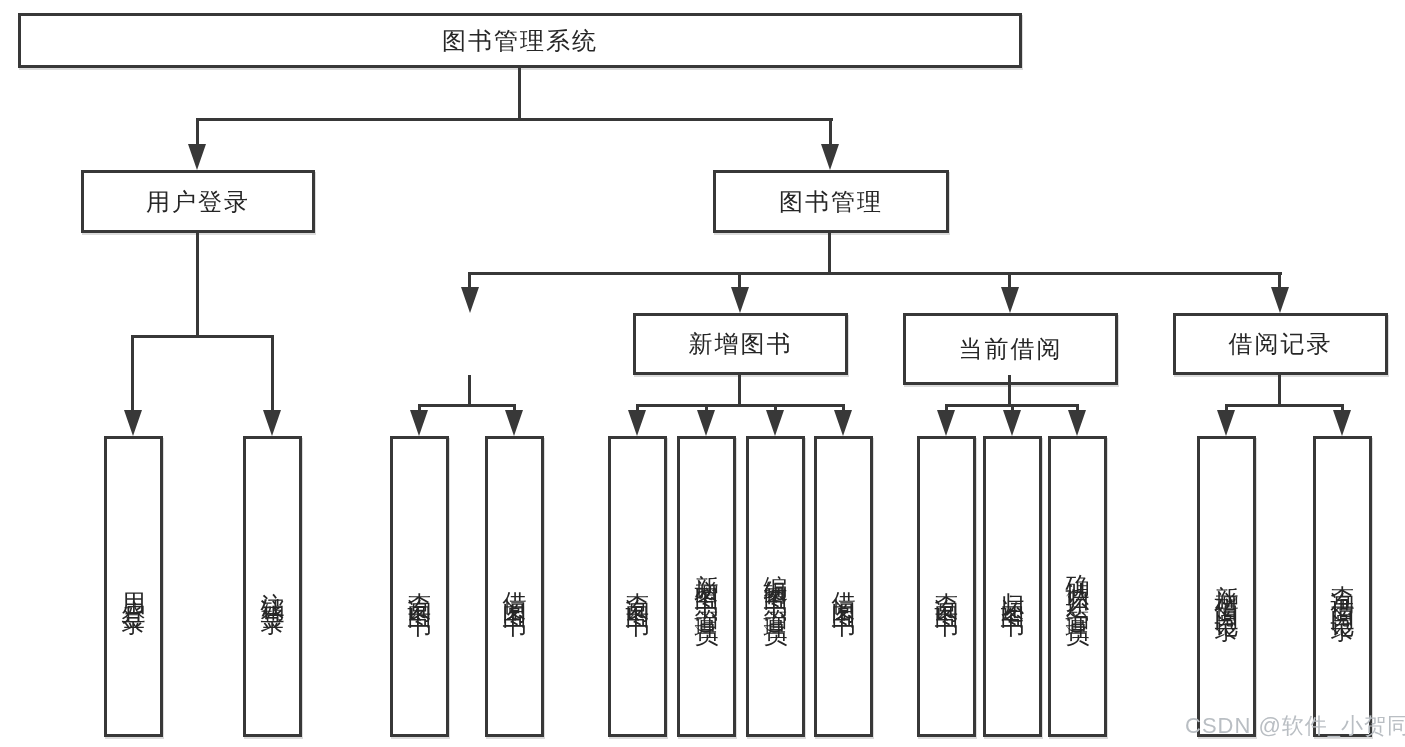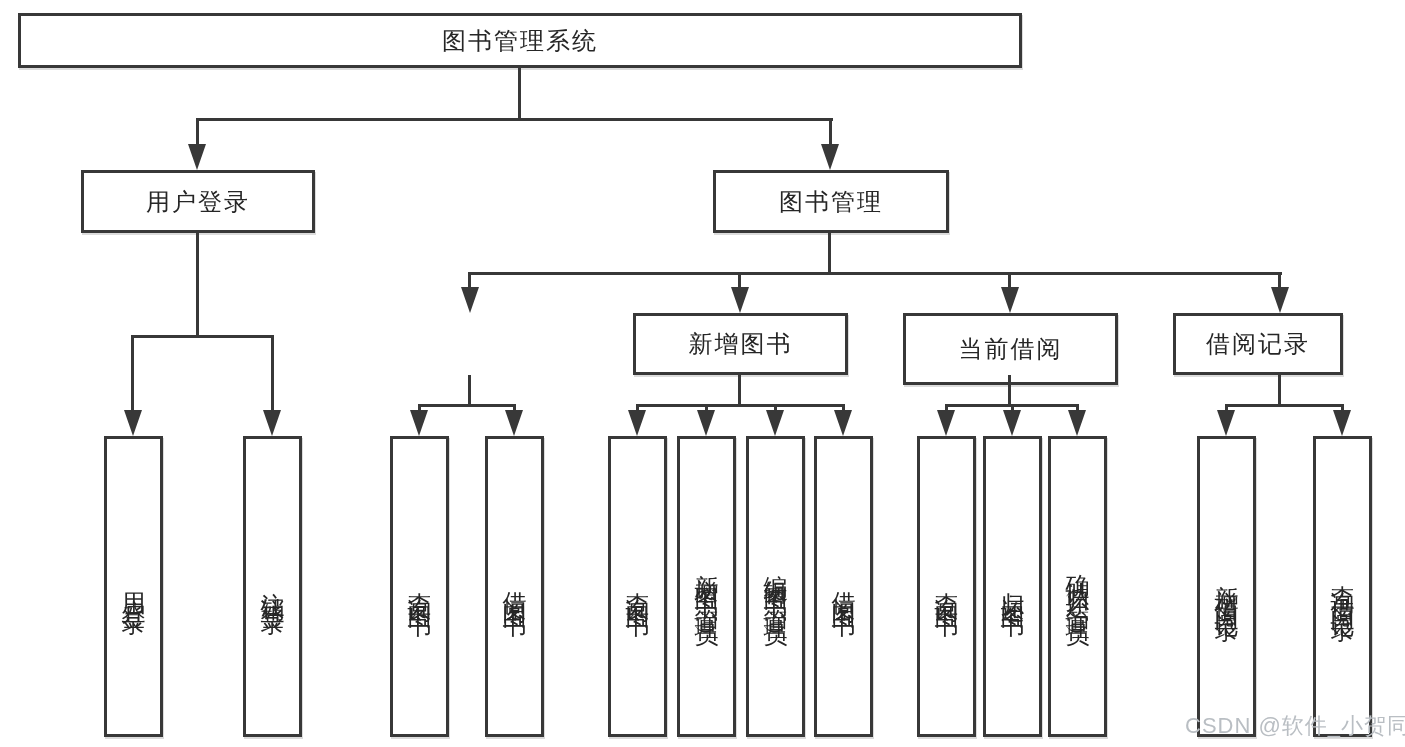--- a/index.html
+++ b/index.html
@@ -42,21 +42,21 @@
   <div class="box h" style="left:713px;top:170px;width:236px;height:63px;">
     <span>图书管理</span>
   </div>
 
   <div class="box h" style="left:633px;top:313px;width:215px;height:62px;">
     <span>新增图书</span>
   </div>
   <div class="box h" style="left:903px;top:313px;width:215px;height:72px;">
     <span>当前借阅</span>
   </div>
-  <div class="box h" style="left:1173px;top:313px;width:170px;height:62px;">
+  <div class="box h" style="left:1173px;top:313px;width:215px;height:62px;">
     <span>借阅记录</span>
   </div>
 
   <div class="box v" style="left:104px;top:436px;width:59px;height:301px;">
     <span>用户登录</span>
   </div>
   <div class="box v" style="left:243px;top:436px;width:59px;height:301px;">
     <span>注销登录</span>
   </div>
 

